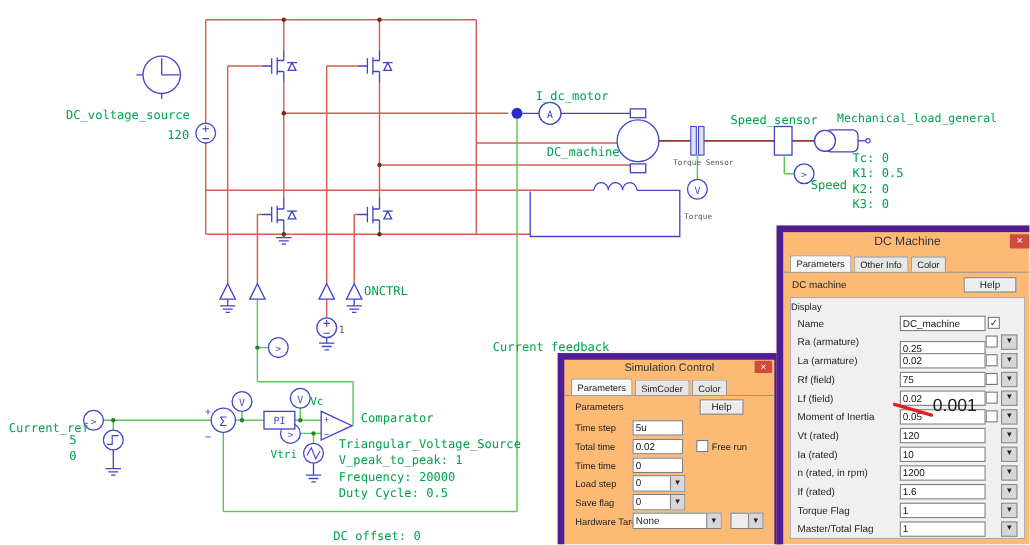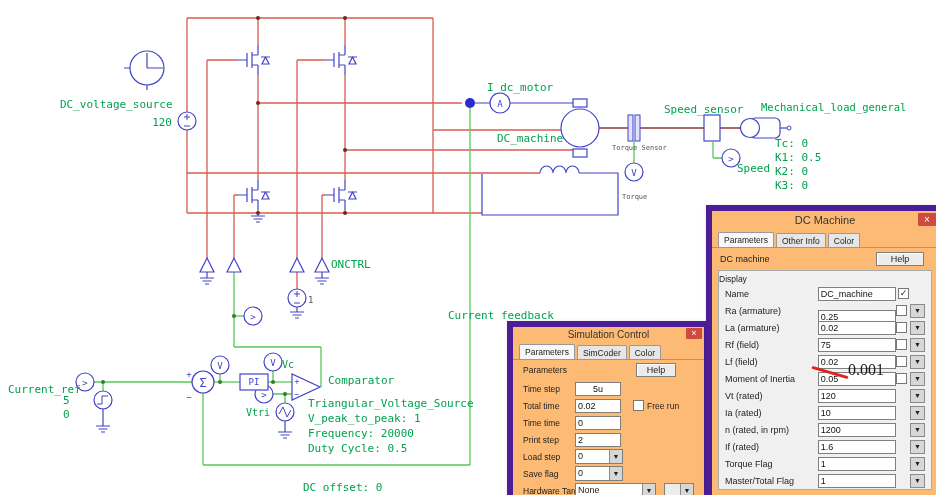--- a/index.html
+++ b/index.html
@@ -42,21 +42,21 @@
   
   .grp{position:relative;margin:0 6px;border:1px solid #aaa;background:#f0f0f0}
   .disp-hdr{text-align:left;font-size:8.5px;padding:3px 16px 0 0;height:11px}
   .drow{display:flex;align-items:center;height:17px;padding:0 6px}
   .drow .lbl{width:95px;font-size:9px;white-space:nowrap}
   .disp{margin-left:auto;display:flex;align-items:center;gap:3px;width:30px;justify-content:flex-end}
   
   .strike{position:absolute;left:99px;top:160px;width:38px;height:3px;background:#d22;
           transform:rotate(16deg);border-radius:2px}
   .ann-val{position:absolute;left:136px;top:150px;font-size:16px;color:#1a1a1a;
-           font-family:Liberation Serif, serif;background:transparent}
+           font-family:Liberation Sans, sans-serif;background:transparent}
 </style>
 </head>
 <body>
 
 <div id="stage">
 
 <svg id="schem" width="936" height="495" viewBox="0 0 936 495">
 
   <g stroke="#d85c52" stroke-width="1.3" fill="none">
     <path d="M187 18 H433"></path>
@@ -274,37 +274,33 @@
     <div class="tab active">Parameters</div>
     <div class="tab">SimCoder</div>
     <div class="tab">Color</div>
   </div>
   <div class="hdr-row" style="height:20px;padding:0 10px">
     <span style="font-size:8.5px">Parameters</span>
     <div class="btn" style="width:38px;margin-left:auto;margin-right:18px">Help</div>
   </div>
   <div class="srow">
     <span class="lbl">Time step</span>
-    <input class="tb" style="width: 40px; text-align: center;" readonly="" value="5u">
+    <input class="tb" style="width: 40px;" readonly="" value="5u">
   </div>
   <div class="srow">
     <span class="lbl">Total time</span>
     <input class="tb" style="width: 40px;" readonly="" value="0.02">
     <span class="cb" style="margin-left:12px"></span>
     <span style="font-size:8.5px;margin-left:3px">Free run</span>
   </div>
   <div class="srow">
     <span class="lbl">Time time</span>
     <input class="tb" style="width: 40px;" readonly="" value="0">
   </div>
   <div class="srow">
-    <span class="lbl">Print step</span>
-    <input class="tb" style="width: 40px;" readonly="" value="2">
-  </div>
-  <div class="srow">
     <span class="lbl">Load step</span>
     <div class="dd" style="width:46px">
       <span class="val">0</span>
       <span class="arr">▼</span>
     </div>
   </div>
   <div class="srow">
     <span class="lbl">Save flag</span>
     <div class="dd" style="width:46px">
       <span class="val">0</span>

